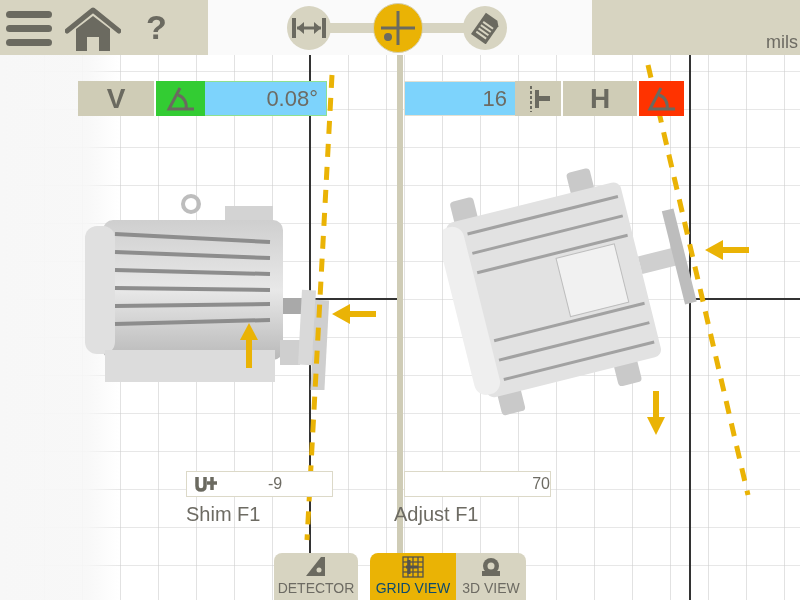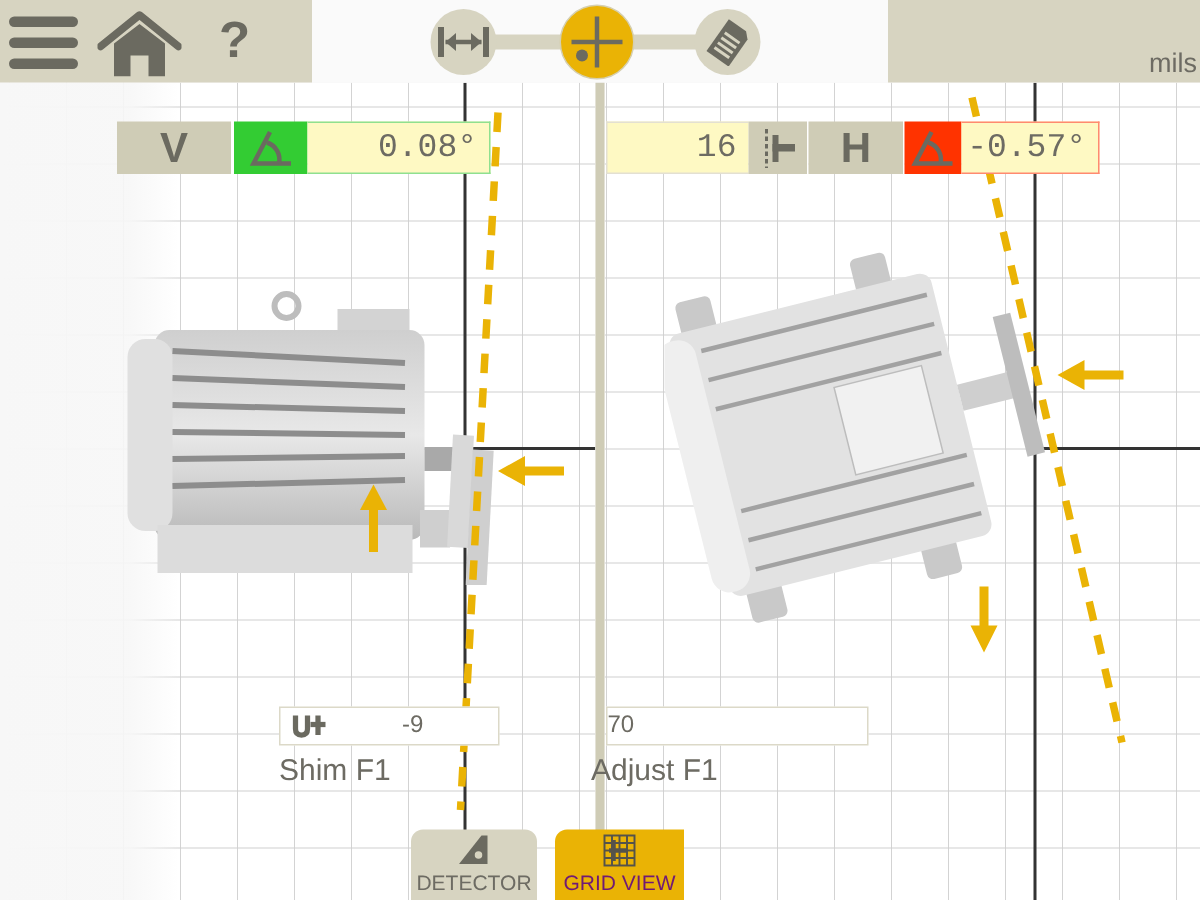--- a/index.html
+++ b/index.html
@@ -13,26 +13,26 @@
   .topbar-right { position:absolute; left:592px; top:0; width:224px; height:55px; background:#d7d4c1; }
   .topbar-rail { position:absolute; left:208px; top:0; width:384px; height:55px; background:#fafafa; }
   .units { position:absolute; right:18px; bottom:2px; font-size:18px; color:#6d6b63; }
   .icon-btn { position:absolute; cursor:pointer; }
   .steps { position:absolute; left:287px; top:3px; width:222px; height:50px; }
   .step-link { position:absolute; top:20px; height:10px; background:#d7d4c1; }
   .step { position:absolute; top:3px; width:44px; height:44px; border-radius:50%; background:#d7d4c1; display:flex; align-items:center; justify-content:center; }
   .step.active { top:0; width:50px; height:50px; background:#eab305; border:1px solid #d5cfb0; box-sizing:border-box; }
   .readout { position:absolute; top:81px; height:35px; display:flex; box-sizing:border-box; }
   .lbl { background:#cfccb6; color:#6b6a60; font-weight:bold; font-size:28px; display:flex; align-items:center; justify-content:center; }
-  .val { background:#fef9c3; color:#6d6b63; font-size:22px; display:flex; align-items:center; justify-content:flex-end; padding-right:8px; box-sizing:border-box;font-family:Liberation Mono, monospace; }
+  .val { background:#7dd3fc; color:#6d6b63; font-size:22px; display:flex; align-items:center; justify-content:flex-end; padding-right:8px; box-sizing:border-box; }
   .fieldbox { position:absolute; top:471px; height:26px; background:#fff; border:1px solid #dcd9c8; box-sizing:border-box; font-size:16px; color:#6d6b63; display:flex; align-items:center; }
   .caption { position:absolute; top:503px; font-size:20px; color:#6d6b63; }
   .bottom-tabs { position:absolute; left:274px; top:553px; height:47px; display:flex; }
   .tab { width:84px; height:47px; border-radius:8px 8px 0 0; background:#d7d4c1; display:flex; flex-direction:column; align-items:center; justify-content:flex-end; color:#6d6b63; font-size:14px; padding-bottom:4px; box-sizing:border-box; cursor:pointer; }
-  .tab.active { background:#eab305; color:#701a75; }
+  .tab.active { background:#eab305; color:#0c4a6e; }
   .tab .ico { height:22px; margin-bottom:2px; }
 </style>
 </head>
 <body>
 
 <div class="pane left">
   <svg class="grid" width="397" height="545">
     <defs>
       <pattern id="gp" x="6" y="16" width="38" height="38" patternUnits="userSpaceOnUse">
         <path d="M38 0 L0 0 0 38" fill="none" stroke="#cfcfcf" stroke-width="1.2"></path>
@@ -223,36 +223,35 @@
   <div class="lbl" style="width:74px">H</div>
   <div style="width:2px;background:#fff"></div>
   <div style="width:45px;background:#ff3300;display:flex;align-items:center;justify-content:center">
     <svg width="30" height="26">
         <g fill="none" stroke="#6b6a60" stroke-width="3">
           <path d="M14 2 L3 23 L28 23"></path>
           <path d="M12 9 A12 12 0 0 1 20 23"></path>
         </g>
       </svg>
   </div>
-  <div class="val" style="width:107px;border:1px solid #ff8a70;border-left:none">-0.57°</div>
 </div>
 
 <div class="fieldbox" style="left:186px;width:147px">
   <svg style="margin-left:7px" width="24" height="16">
       <g fill="none" stroke="#6b6a60" stroke-width="3.5">
         <path d="M3 1 L3 10 Q3 14 7 14 Q11 14 11 10 L11 1"></path>
         <line x1="13" y1="7" x2="23" y2="7"></line>
         <line x1="18" y1="1" x2="18" y2="14"></line>
       </g>
     </svg>
   <span style="position:absolute;left:81px">-9</span>
 </div>
 <div class="caption" style="left:186px">Shim F1</div>
 
-<div class="fieldbox" style="left:404px;width:175px;justify-content:flex-start">
+<div class="fieldbox" style="left:404px;width:147px;justify-content:flex-end">
   <span>70</span>
 </div>
 <div class="caption" style="left:394px">Adjust F1</div>
 
 <div class="bottom-tabs">
   <div class="tab">
     <svg class="ico" width="26" height="22">
         <path d="M18 1 L22 1 L22 20 L3 20 Z" fill="#6b6a60"></path>
         <circle cx="16" cy="14" r="2.5" fill="#d7d4c1"></circle>
       </svg>
@@ -267,13 +266,21 @@
           <line x1="11" y1="1" x2="11" y2="21"></line>
           <line x1="16" y1="1" x2="16" y2="21"></line>
           <line x1="1" y1="6" x2="21" y2="6"></line>
           <line x1="1" y1="11" x2="21" y2="11"></line>
           <line x1="1" y1="16" x2="21" y2="16"></line>
         </g>
         <path d="M7 4 L7 18 M4 11 L16 11" stroke="#55534b" stroke-width="3"></path>
       </svg>
     <span>GRID VIEW</span>
   </div>
+  <div class="tab" style="width:70px;border-radius:0 8px 0 0">
+    <svg class="ico" width="24" height="22">
+        <circle cx="12" cy="10" r="8" fill="#6b6a60"></circle>
+        <circle cx="12" cy="10" r="3.5" fill="#d7d4c1"></circle>
+        <rect x="3" y="15" width="18" height="5" fill="#6b6a60"></rect>
+      </svg>
+    <span>3D VIEW</span>
+  </div>
 </div>
 
 </body></html>

